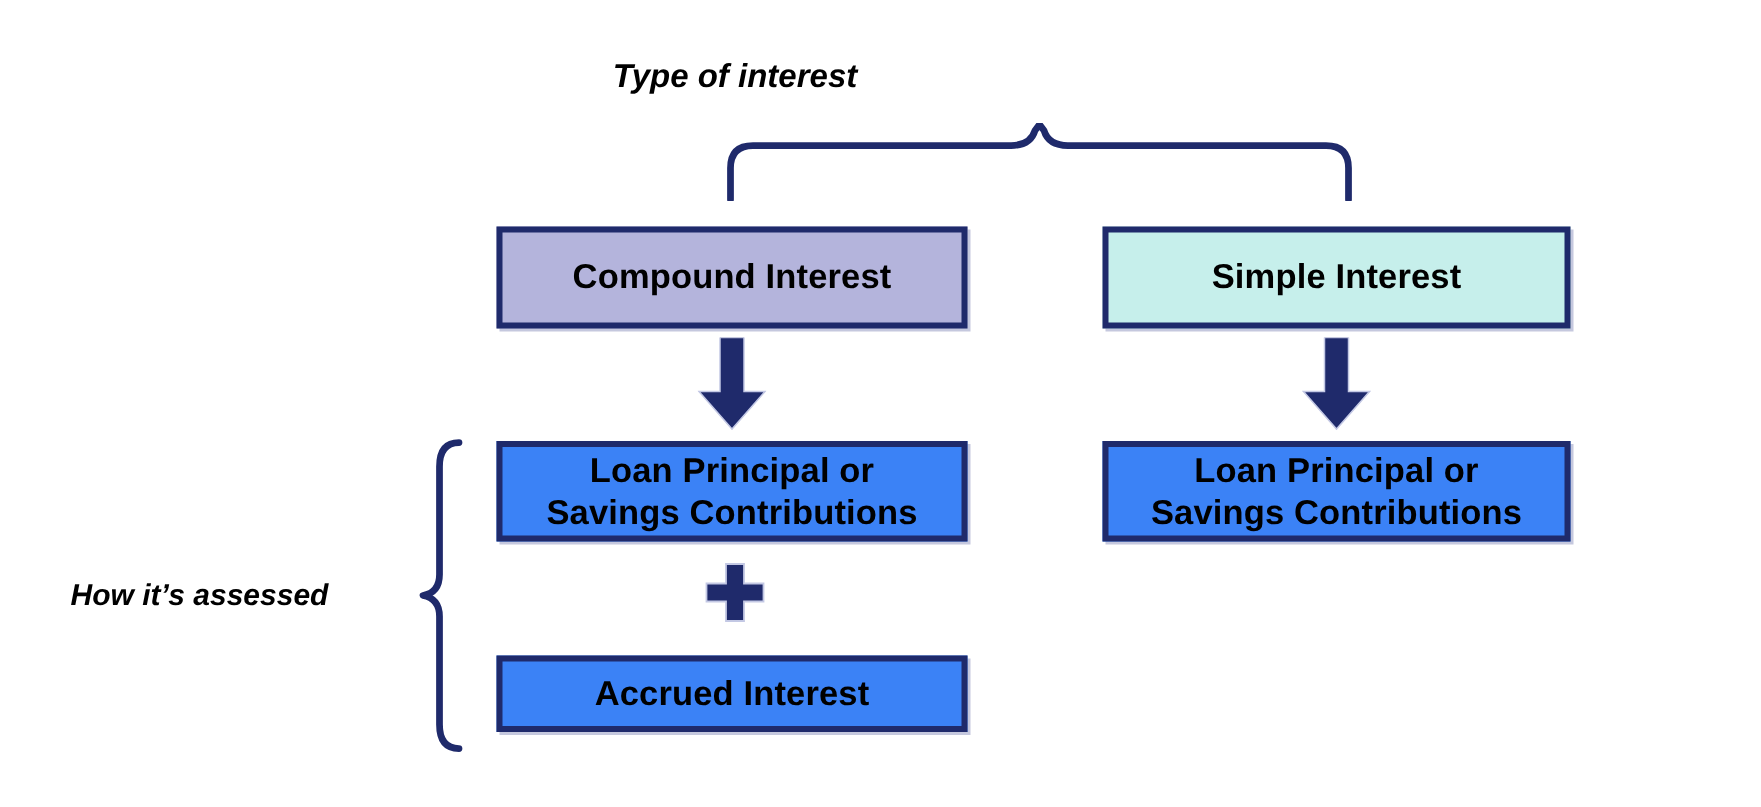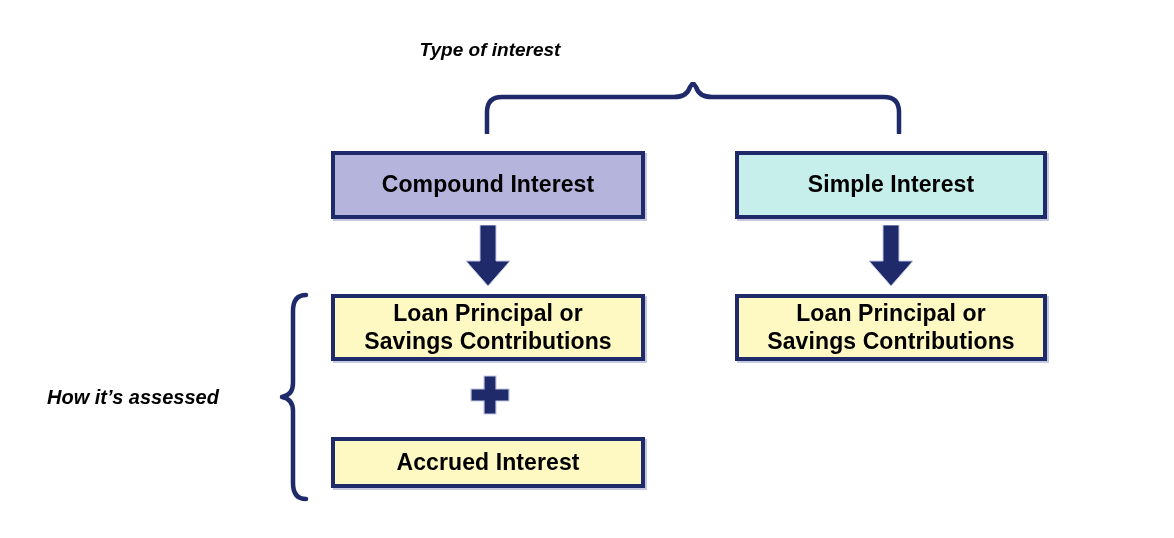--- a/index.html
+++ b/index.html
@@ -28,21 +28,21 @@
     font-weight: bold;
     color: #000000;
     white-space: nowrap;
     line-height: 1;
   }
   #caption-type {
     left: 0;
     top: 40px;
     width: 1174px;
     text-align: center;
-    font-size: 19px;
+    font-size: 22px;
   }
   
   #caption-type .inner {
     display: inline-block;
     position: relative;
     left: -97px;
   }
   #caption-assessed {
     left: 47px;
     top: 387px;
@@ -54,21 +54,21 @@
     position: absolute;
   }
   #brace-top   { left: 478px; top: 82px; }
   #brace-left  { left: 279px; top: 292px; }
 
   
   .node {
     position: absolute;
     box-sizing: border-box;
     border: 4px solid #1f2a6b;
-    background: #fef9c3;
+    background: #3b82f6;
     display: flex;
     align-items: center;
     justify-content: center;
     text-align: center;
     color: #000000;
     font-weight: bold;
     font-size: 23px;
     line-height: 1.2;
     letter-spacing: 0.1px;
     box-shadow: 2px 2px 0 rgba(150,155,195,0.55);

